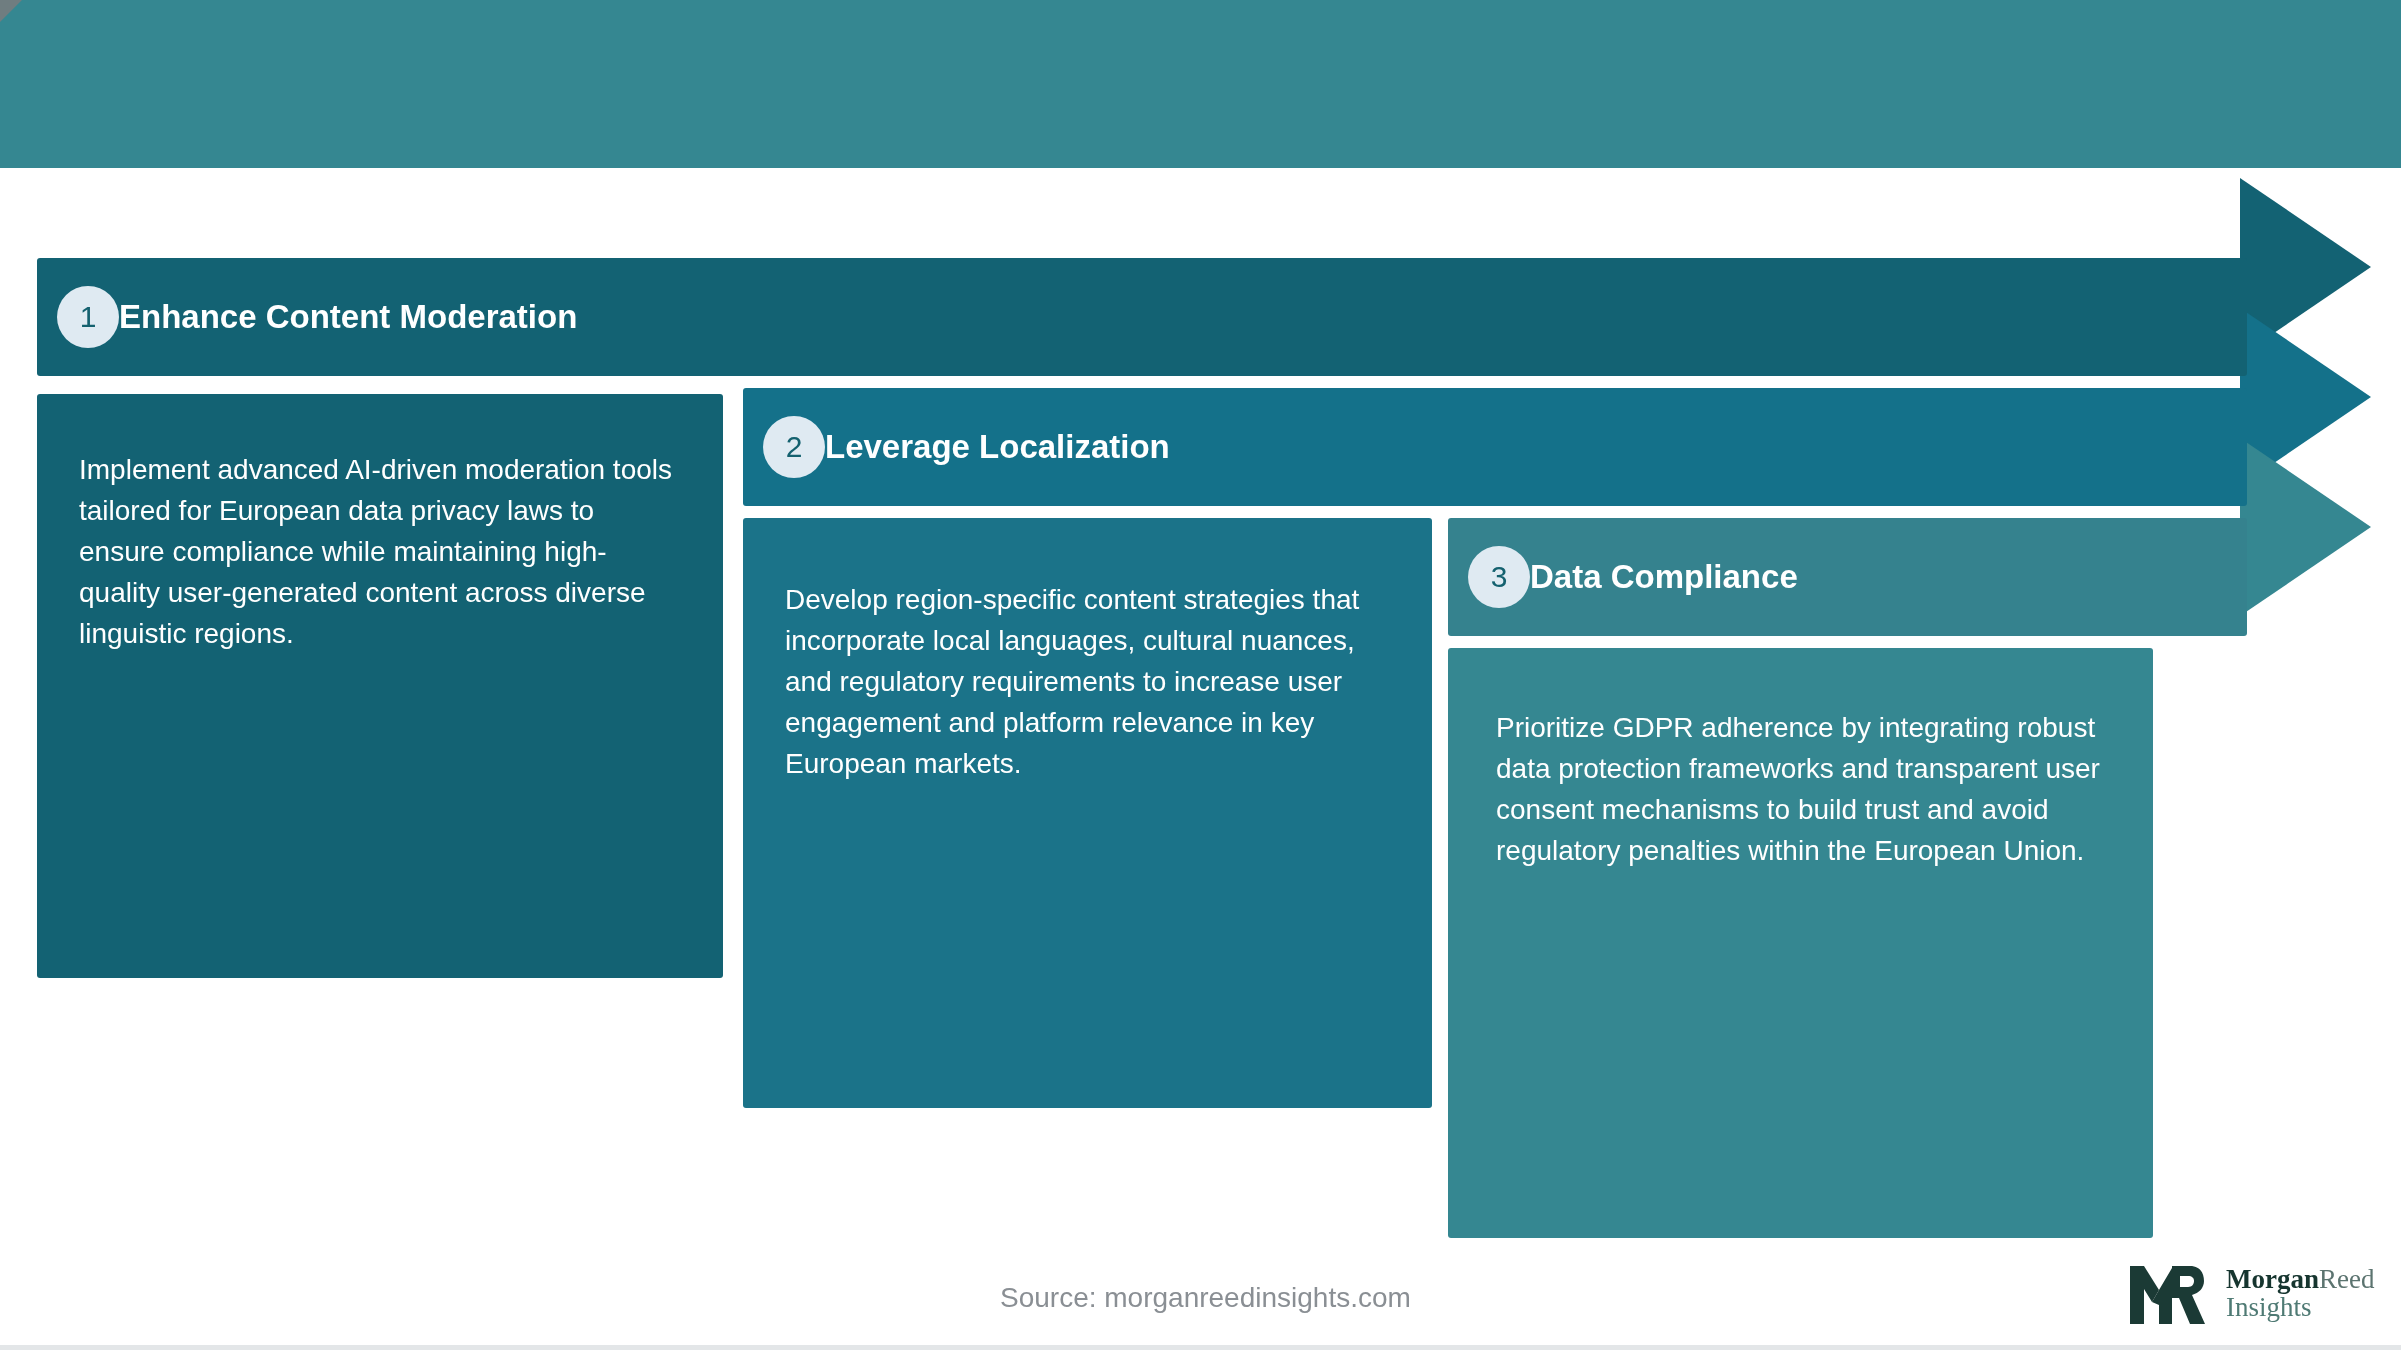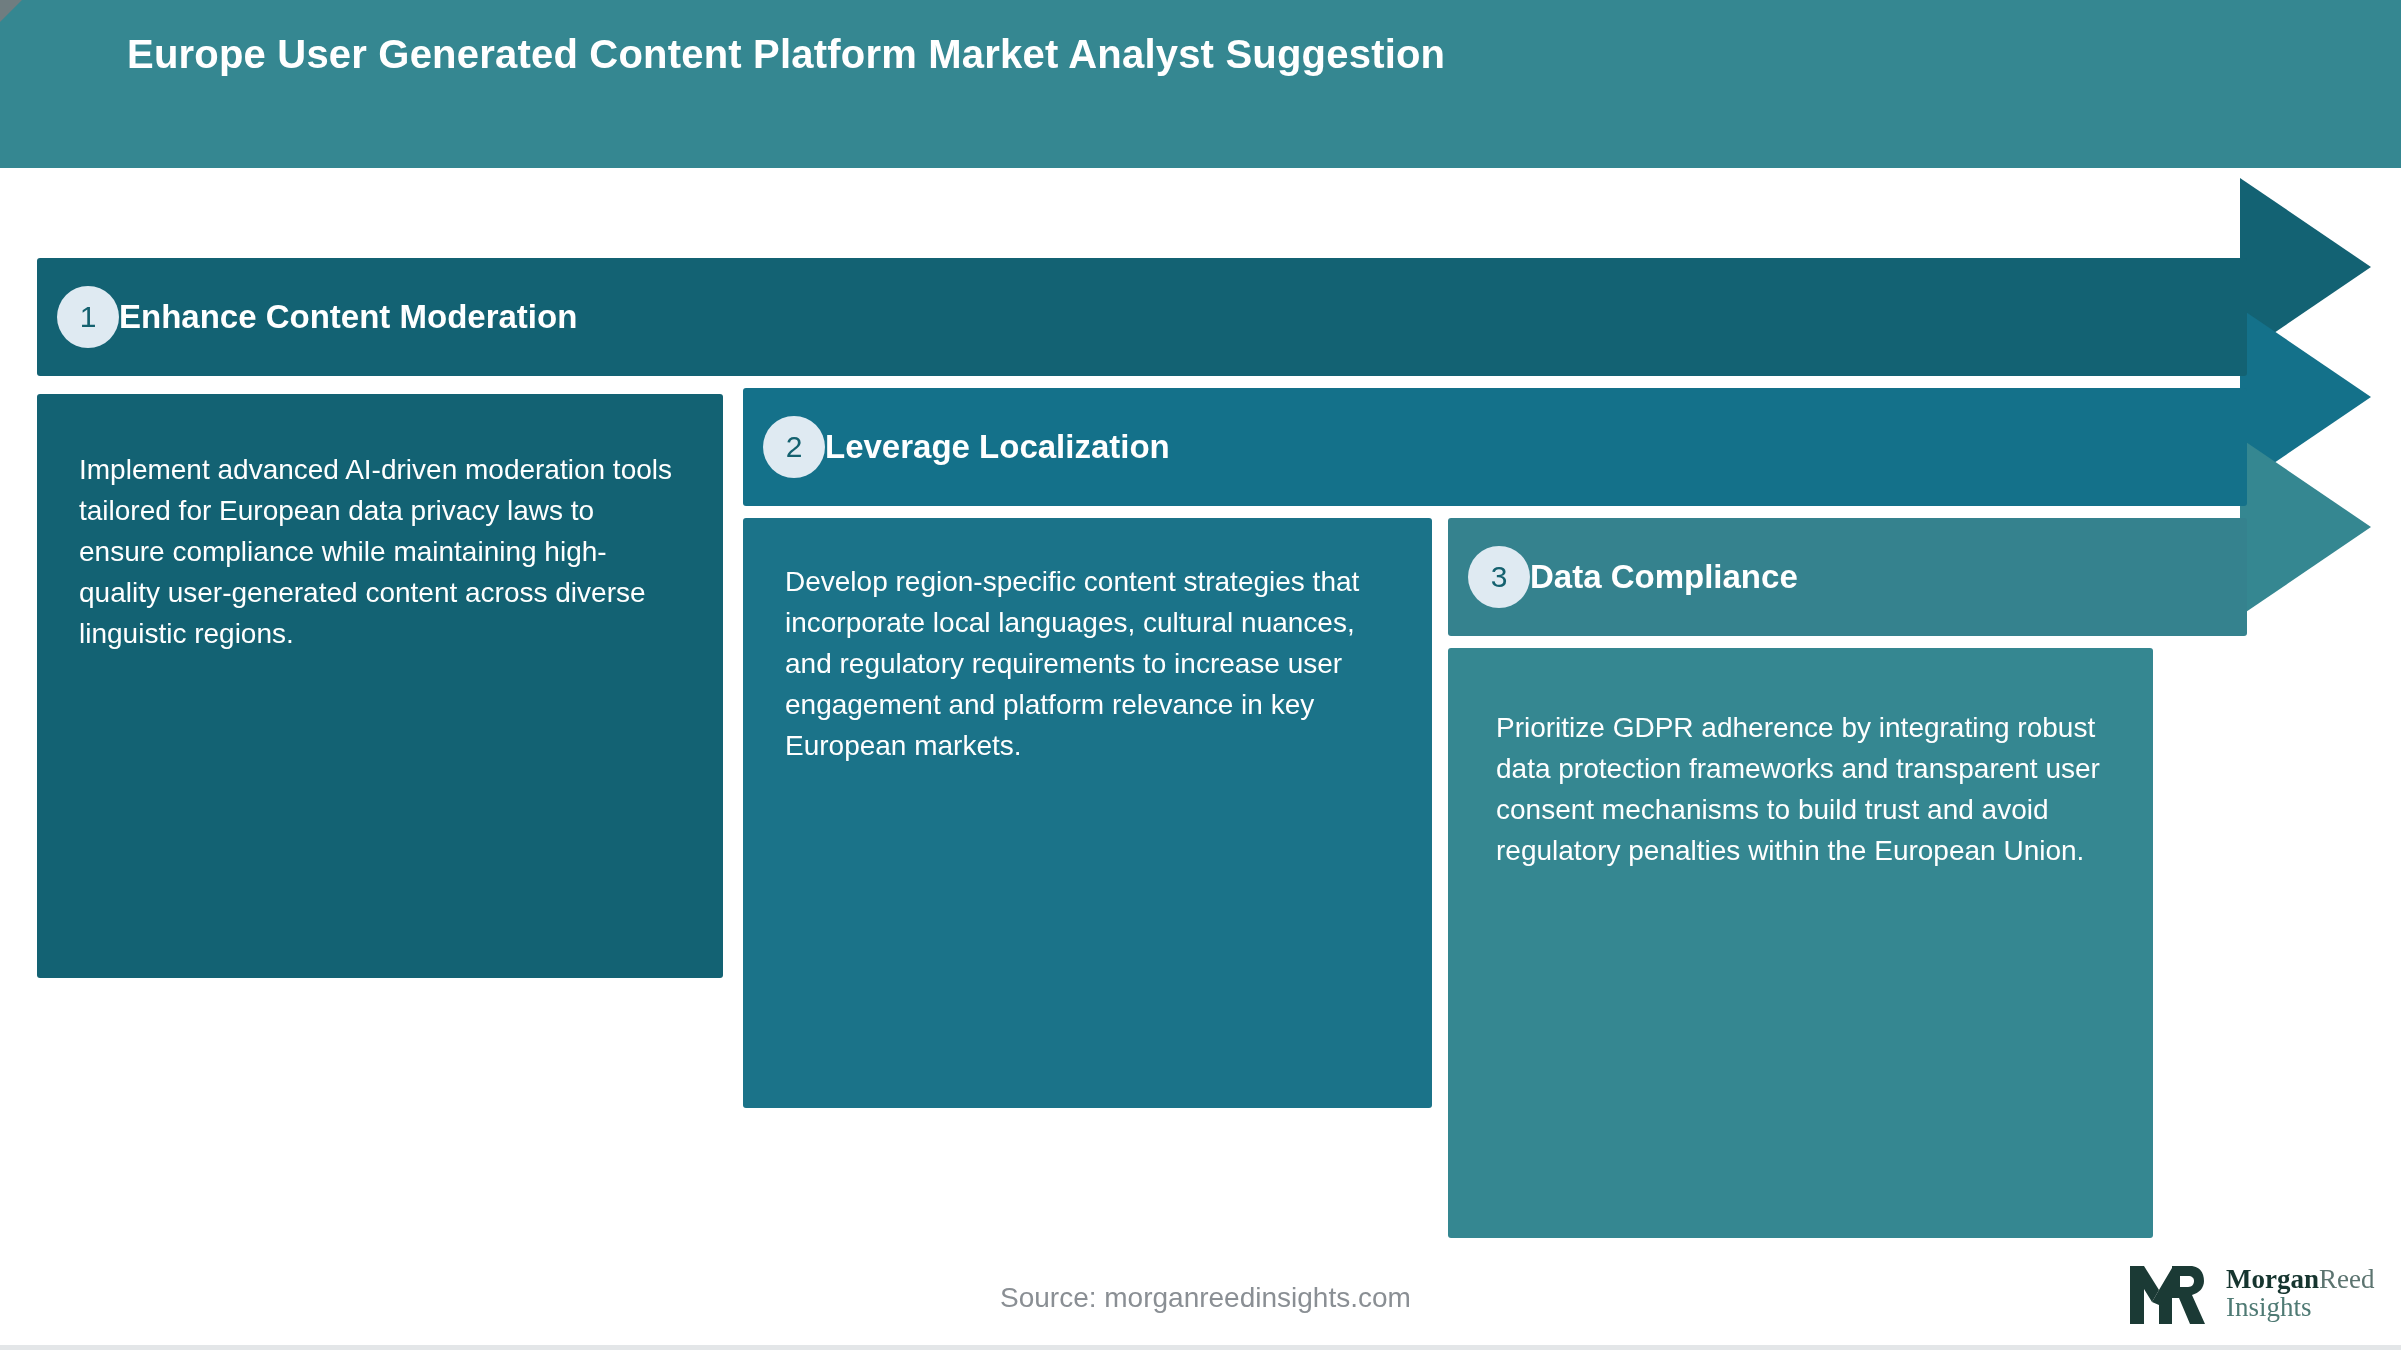--- a/index.html
+++ b/index.html
@@ -101,21 +101,21 @@
     font-size: 28px;
     line-height: 1.46;
   }
 
   
   #row1-bar   { left: 37px;  top: 258px; width: 2210px; height: 118px; background: #136273; padding-left: 20px; }
   #row1-body  { left: 37px;  top: 394px; width: 686px;  height: 584px;  background: #136273; padding: 56px 38px 16px 42px; }
 
   
   #row2-bar   { left: 743px; top: 388px; width: 1504px; height: 118px; background: #14718a; padding-left: 20px; }
-  #row2-body  { left: 743px; top: 518px; width: 689px;  height: 590px;  background: #1b7389; padding: 44px 40px 0 42px; }
+  #row2-body  { left: 743px; top: 518px; width: 689px;  height: 590px;  background: #1b7389; padding: 62px 40px 0 42px; }
 
   
   #row3-bar   { left: 1448px; top: 518px; width: 799px; height: 118px; background: #35828e; padding-left: 20px; }
   #row3-body  { left: 1448px; top: 648px; width: 705px;  height: 590px; background: #358791; padding: 60px 40px 8px 48px; }
 
   
   #source-note {
     position: absolute;
     left: 1000px;
     top: 1282px;
@@ -157,21 +157,20 @@
     background: #e3e6e8;
   }
 </style>
 </head>
 <body>
 
 <div id="canvas">
 
   <div id="header-band">
     <div id="header-corner-fold"></div>
-    <div id="header-title">Europe User Generated Content Platform Market Analyst Suggestion</div>
   </div>
 
   <div id="arrow-group">
     <div class="arrow-head" style="top:0px; border-top:89px solid transparent; border-bottom:89px solid transparent; border-left-color:#136273;"></div>
     <div class="arrow-head" style="top:130px; border-top:89px solid transparent; border-bottom:89px solid transparent; border-left-color:#14718a;"></div>
     <div class="arrow-head" style="top:260px; border-top:89px solid transparent; border-bottom:89px solid transparent; border-left-color:#358791;"></div>
   </div>
 
   <div class="row-bar" id="row1-bar">
     <div class="row-num">

